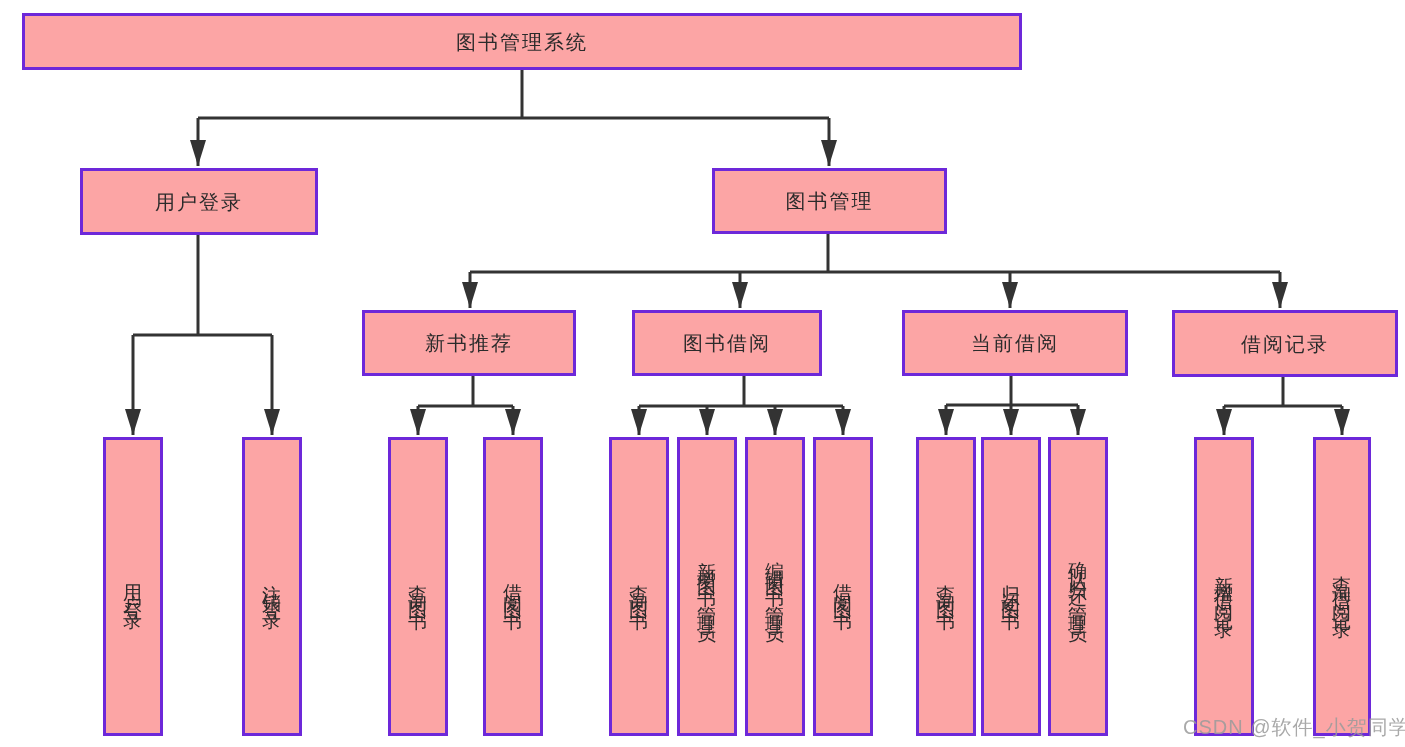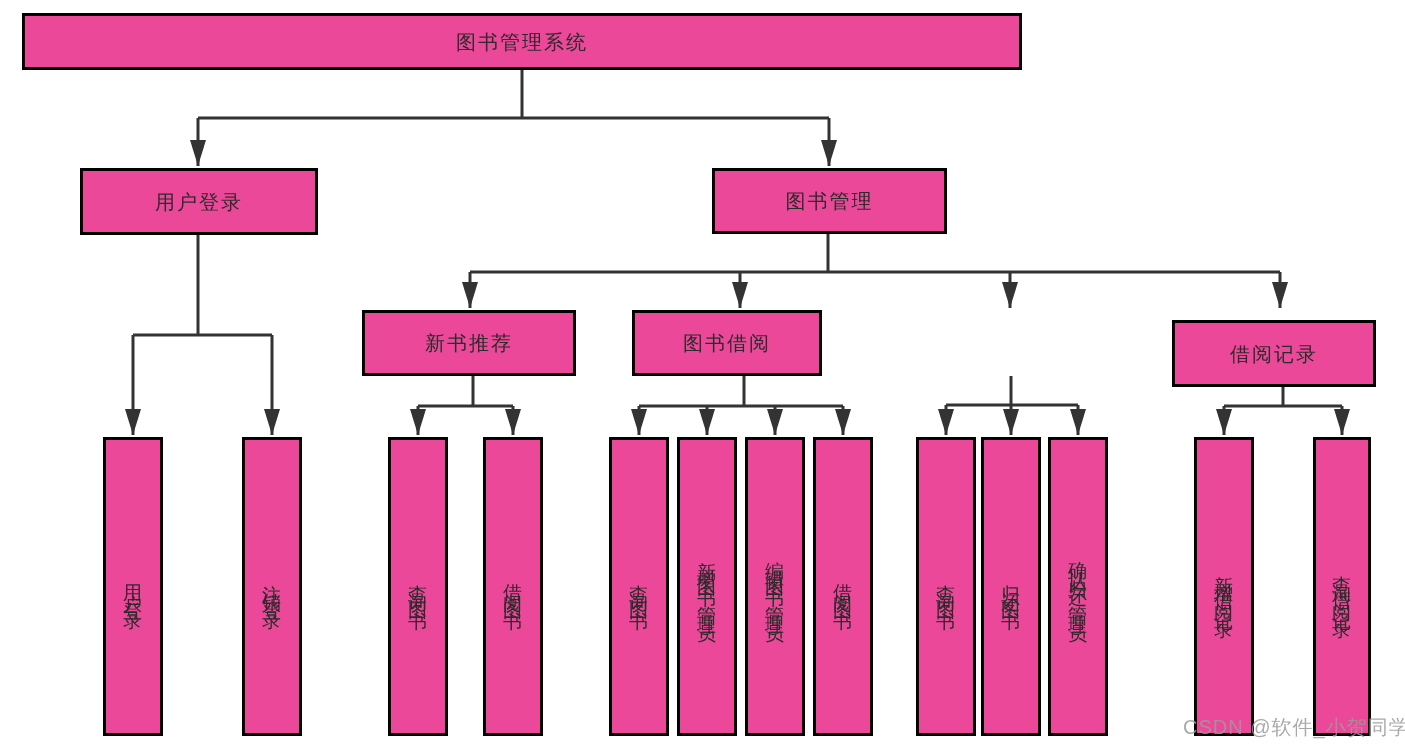--- a/index.html
+++ b/index.html
@@ -12,22 +12,22 @@
     font-family: "Liberation Sans", sans-serif;
     overflow: hidden;
   }
   .connectors {
     position: absolute;
     left: 0; top: 0;
     width: 1405px; height: 747px;
   }
   .node {
     position: absolute;
-    border: 3px solid #000000;
-    background: #ec4899;
+    border: 3px solid #6d28d9;
+    background: #fca5a5;
     color: #2b2b2b;
     display: flex;
     align-items: center;
     justify-content: center;
     font-size: 20px;
     letter-spacing: 2px;
     line-height: 1;
   }
   .leaf { letter-spacing: 0; }
   .leaf .vtext {
@@ -39,21 +39,21 @@
     color: #2b2b2b;
     white-space: nowrap;
   }
   
   .n-root        { left: 22px;   top: 13px;  width: 1000px; height: 57px; }
   .n-user-login  { left: 80px;   top: 168px; width: 238px;  height: 67px; }
   .n-book-mgmt   { left: 712px;  top: 168px; width: 235px;  height: 66px; font-family: Liberation Serif, serif; }
   .n-new-book    { left: 362px;  top: 310px; width: 214px;  height: 66px; }
   .n-book-borrow { left: 632px;  top: 310px; width: 190px;  height: 66px; }
   .n-cur-borrow  { left: 902px;  top: 310px; width: 226px;  height: 66px; }
-  .n-records     { left: 1172px; top: 320px; width: 204px;  height: 67px; }
+  .n-records     { left: 1172px; top: 310px; width: 226px;  height: 67px; }
   .leaf          { top: 437px; height: 299px; width: 60px; }
   .l-user-login  { left: 103px; }
   .l-logout      { left: 242px; }
   .l-nb-query    { left: 388px; }
   .l-nb-borrow   { left: 483px; }
   .l-bb-query    { left: 609px; }
   .l-bb-add      { left: 677px; }
   .l-bb-edit     { left: 745px; }
   .l-bb-borrow   { left: 813px; }
   .l-cb-query    { left: 916px; }
@@ -127,20 +127,21 @@
     </g>
   </svg>
 
   <div class="node n-root">图书管理系统</div>
 
   <div class="node n-user-login">用户登录</div>
   <div class="node n-book-mgmt">图书管理</div>
 
   <div class="node n-new-book">新书推荐</div>
   <div class="node n-book-borrow">图书借阅</div>
+  <div class="node n-cur-borrow">当前借阅</div>
   <div class="node n-records">借阅记录</div>
 
   <div class="node leaf l-user-login">
     <span class="vtext">用户登录</span>
   </div>
   <div class="node leaf l-logout">
     <span class="vtext">注销登录</span>
   </div>
 
   <div class="node leaf l-nb-query">

